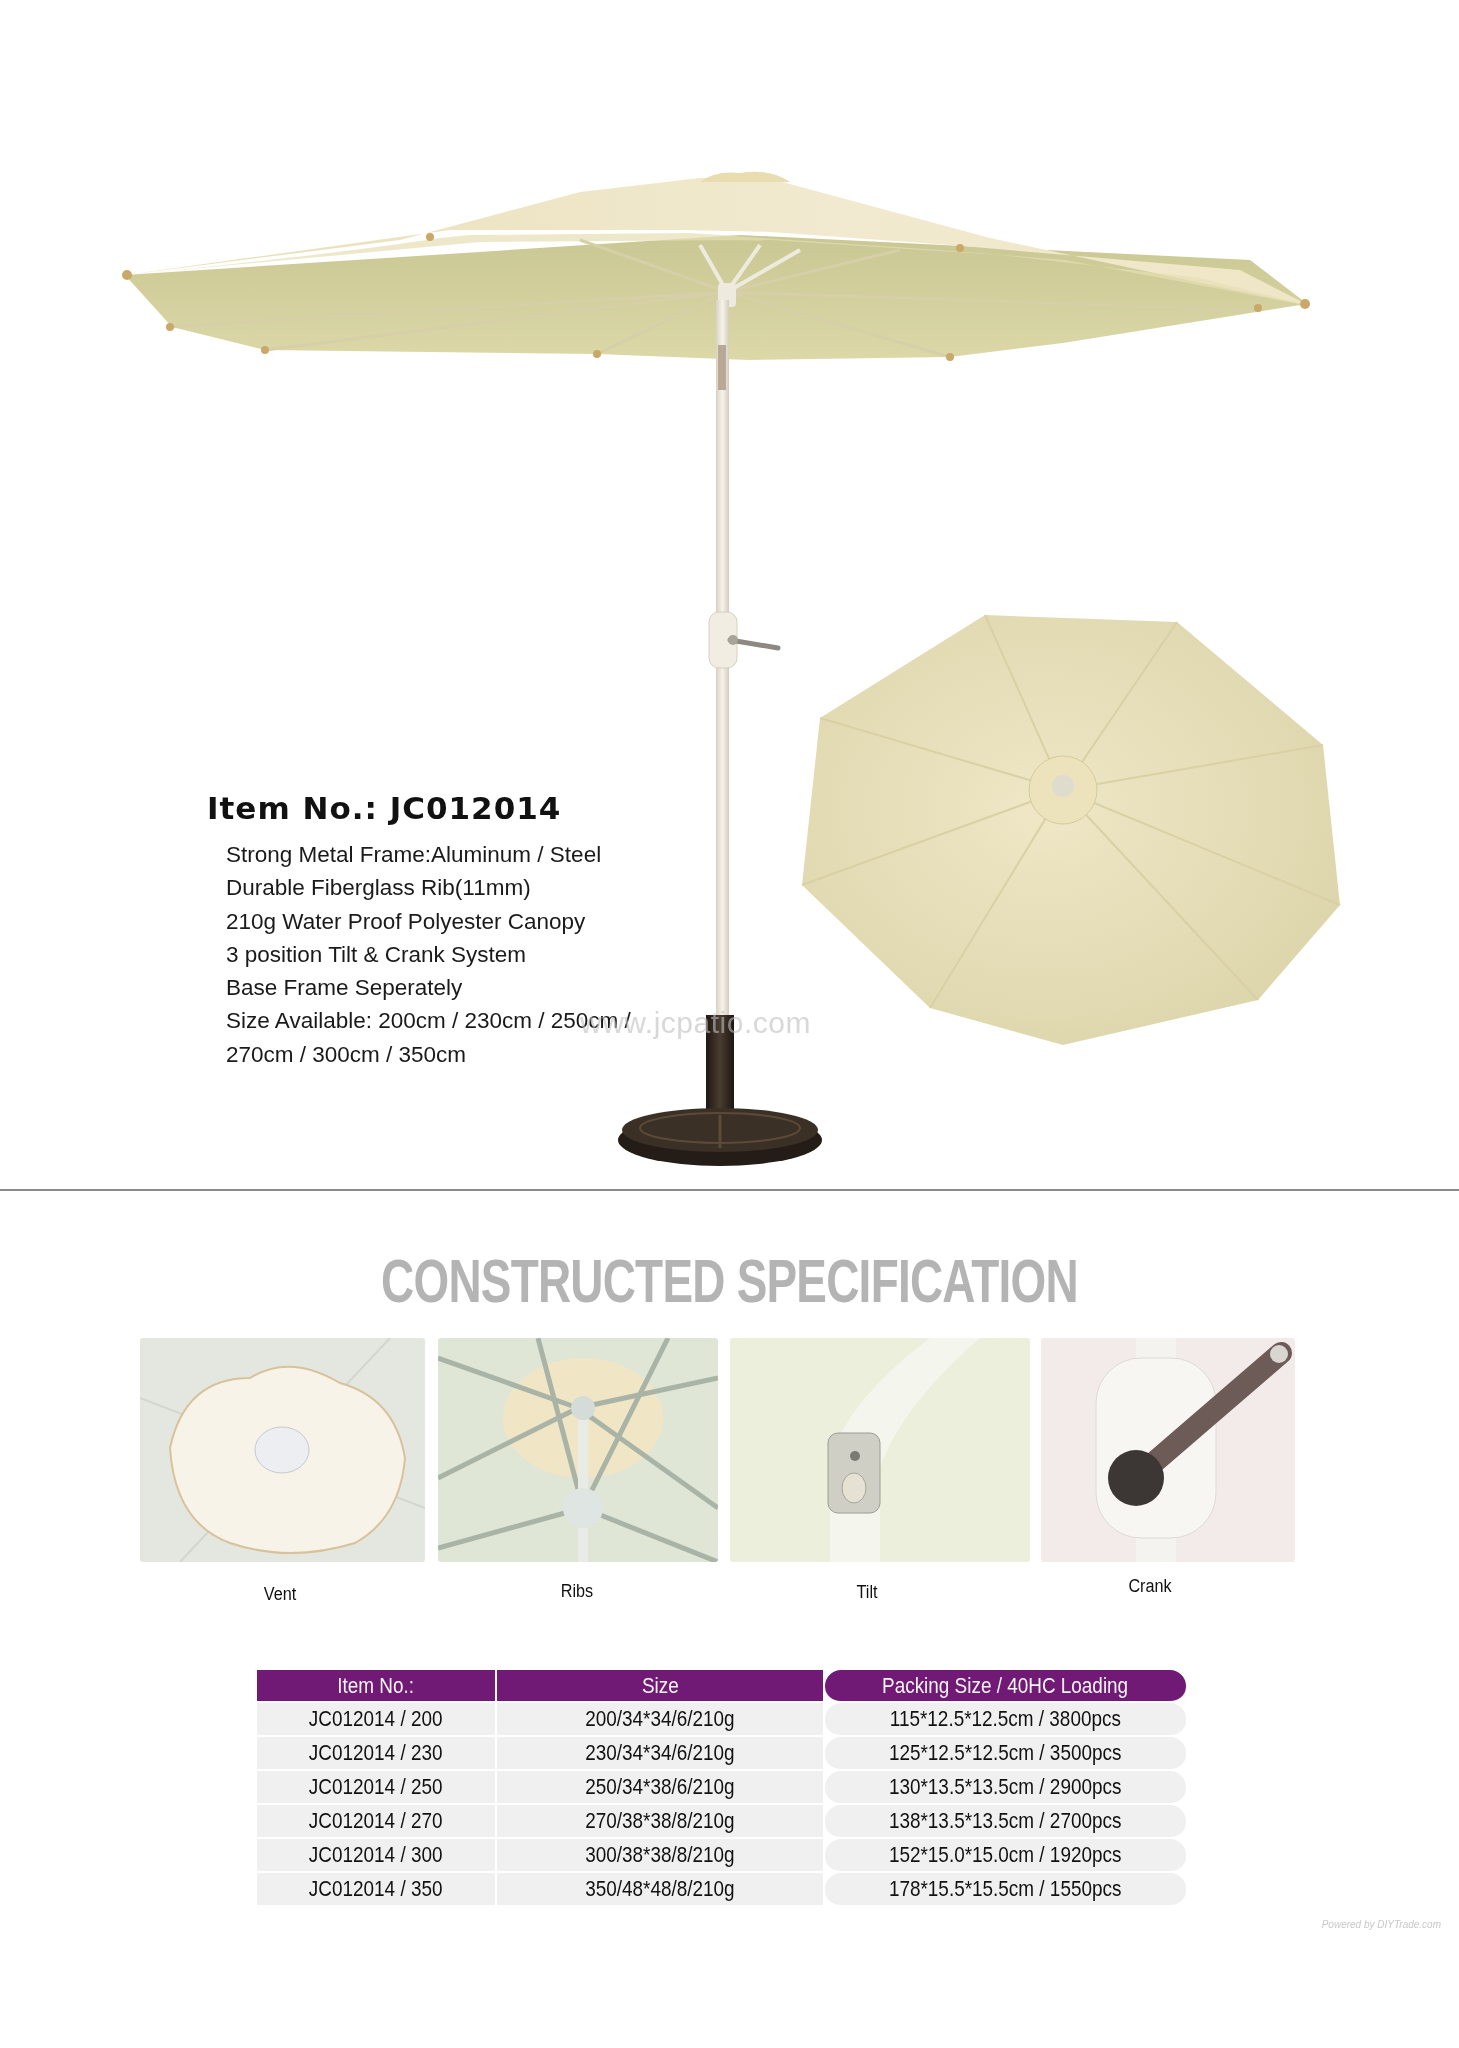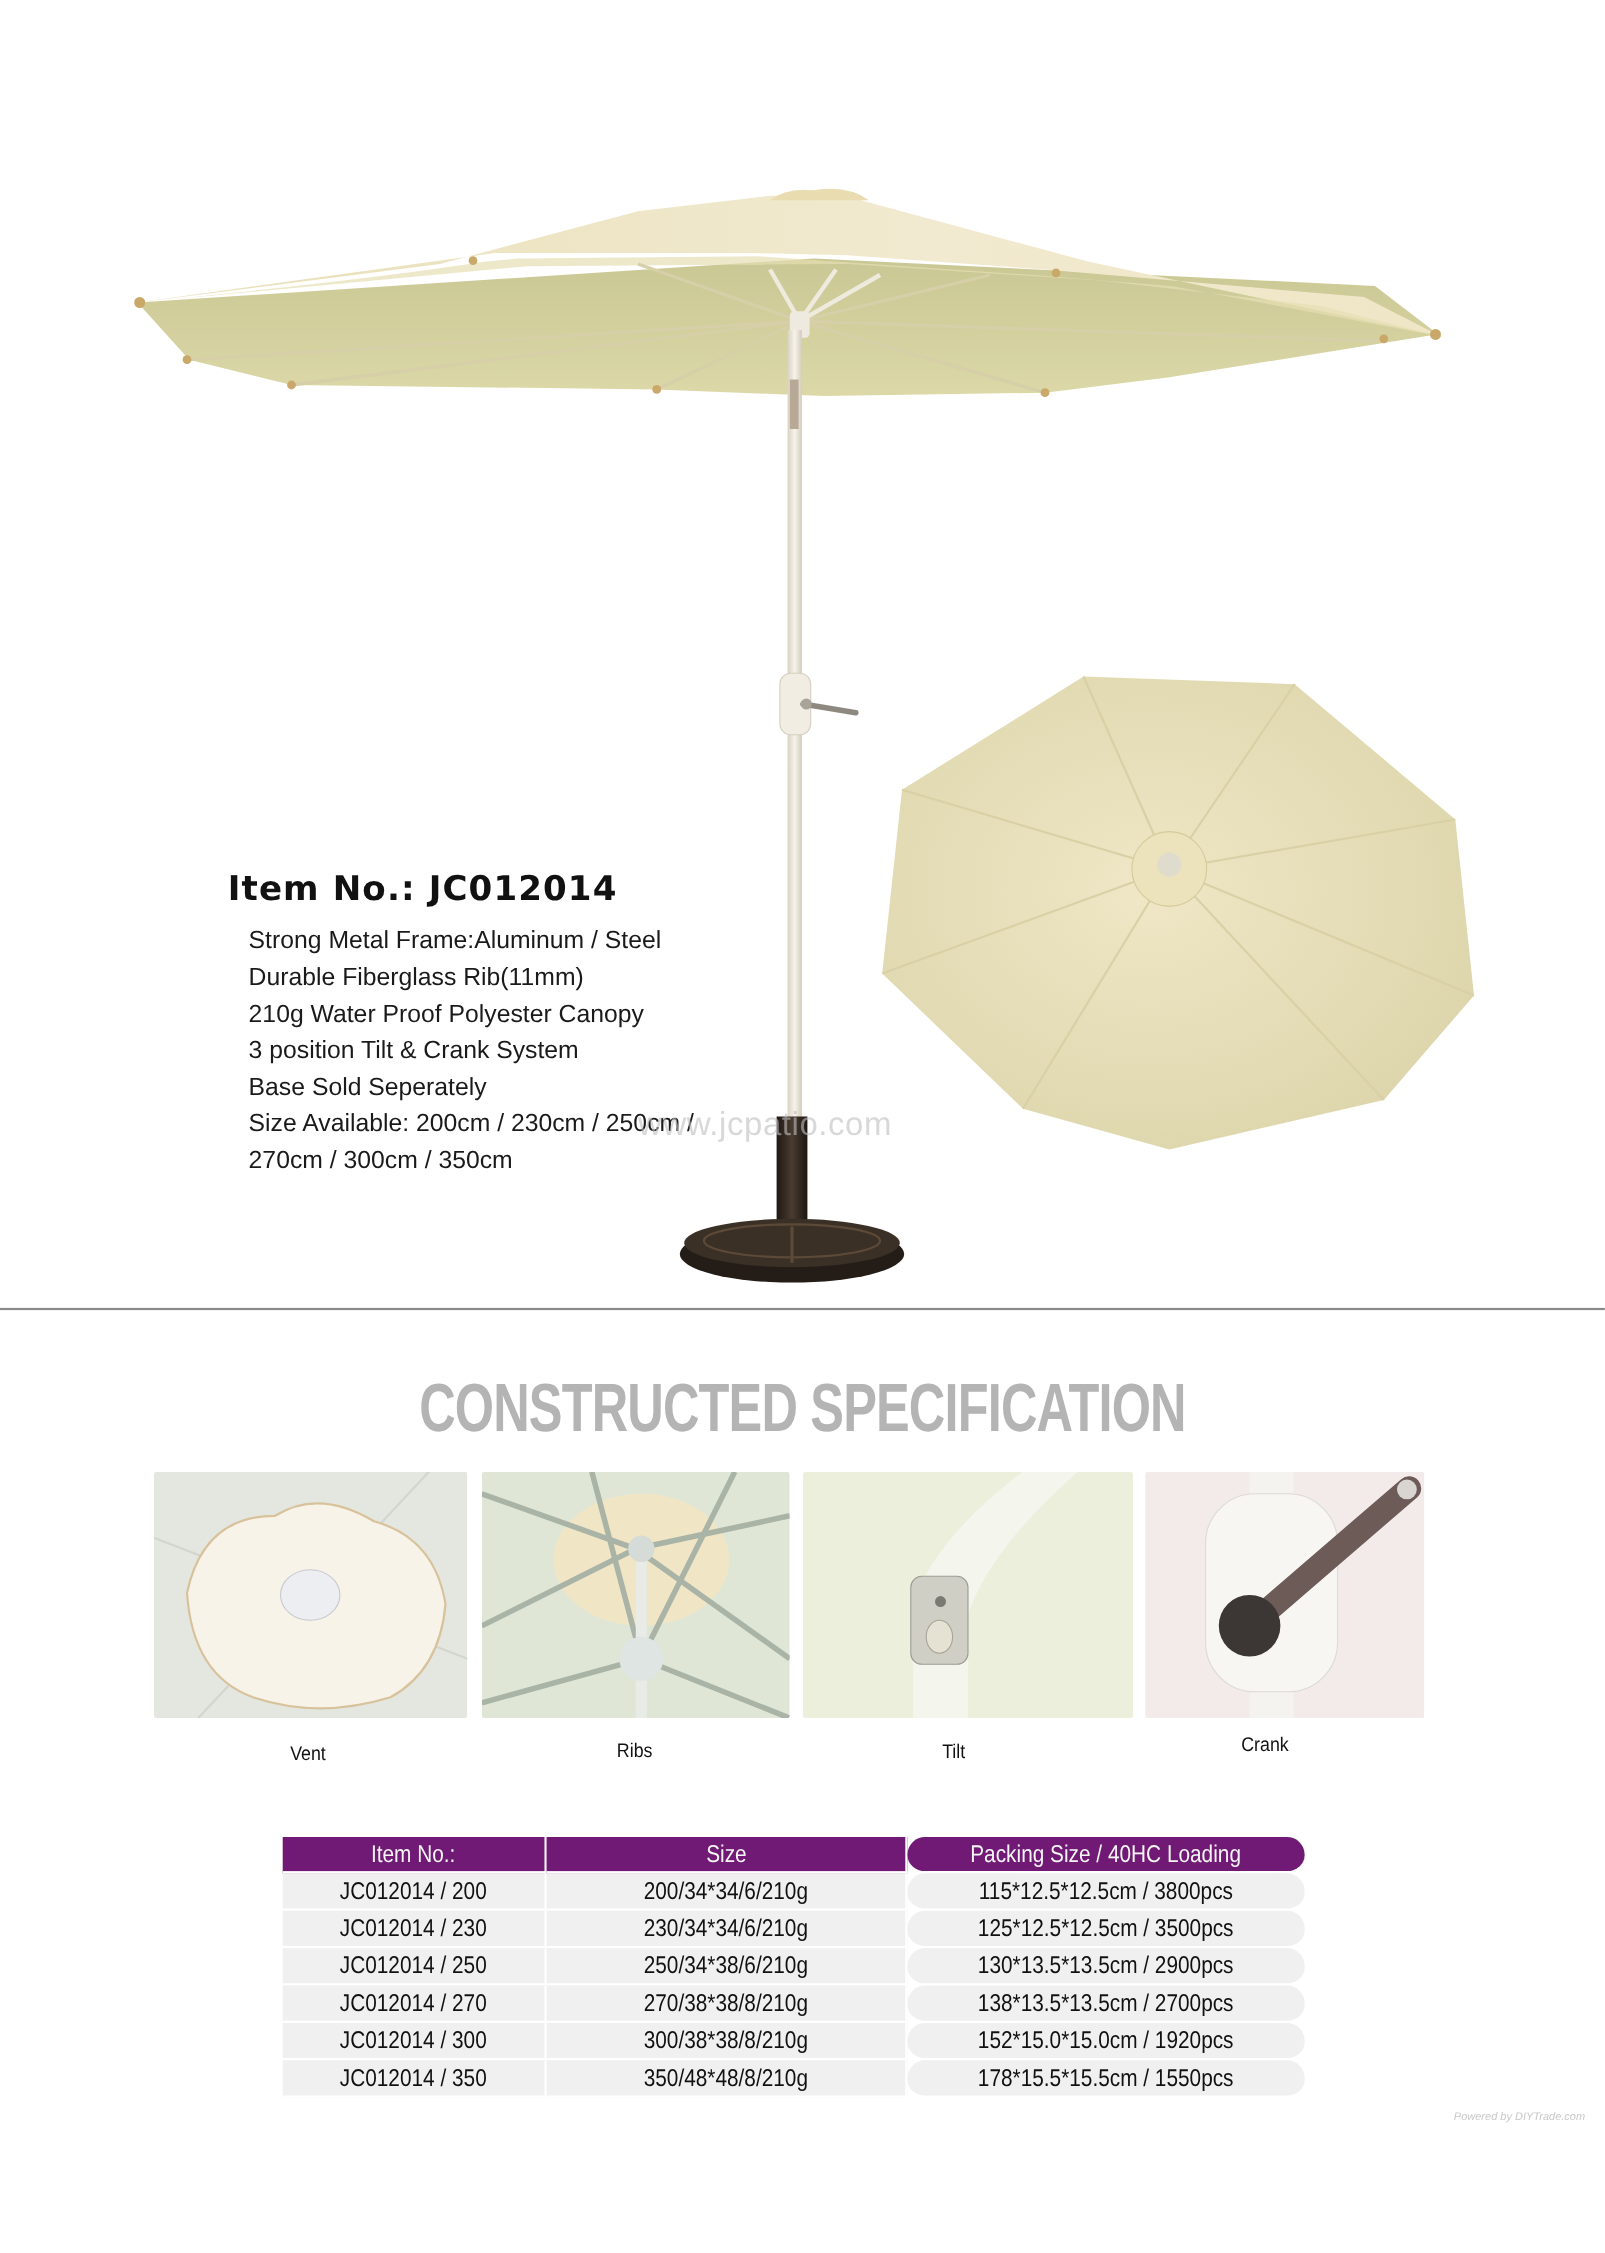--- a/index.html
+++ b/index.html
@@ -167,21 +167,21 @@
   </g>
 </svg>
 
 <div class="item-title">Item No.: JC012014</div>
 
 <ul class="features">
   <li>Strong Metal Frame:Aluminum / Steel</li>
   <li>Durable Fiberglass Rib(11mm)</li>
   <li>210g Water Proof Polyester Canopy</li>
   <li>3 position Tilt &amp; Crank System</li>
-  <li>Base Sold Seperately</li>
+  <li>Base Frame Seperately</li>
   <li>Size Available:  200cm / 230cm / 250cm /</li>
   <li>270cm / 300cm / 350cm</li>
 </ul>
 
 <div class="watermark">www.jcpatio.com</div>
 
 <div class="divider"></div>
 
 <div class="spec-title">CONSTRUCTED SPECIFICATION</div>
 

